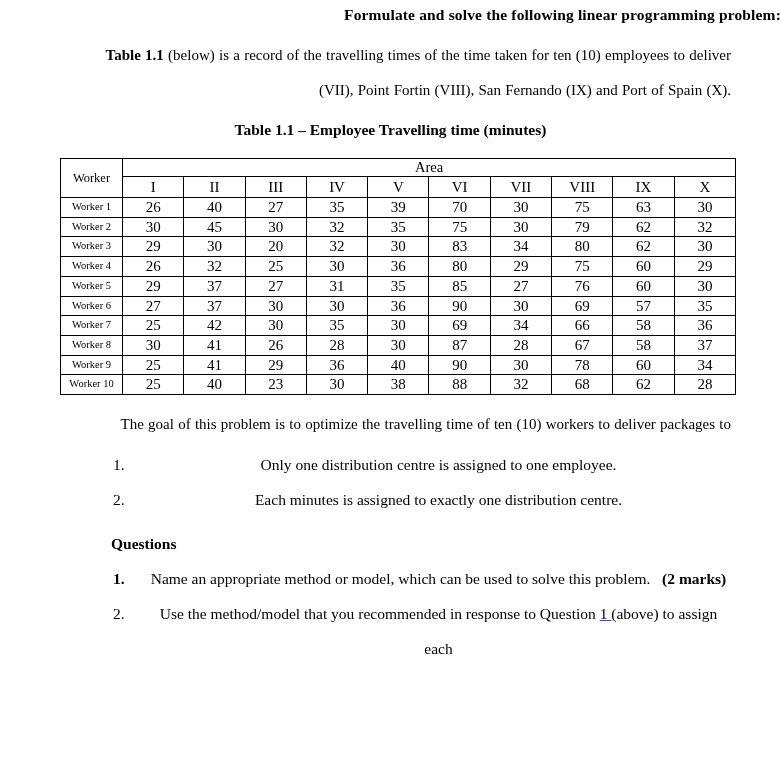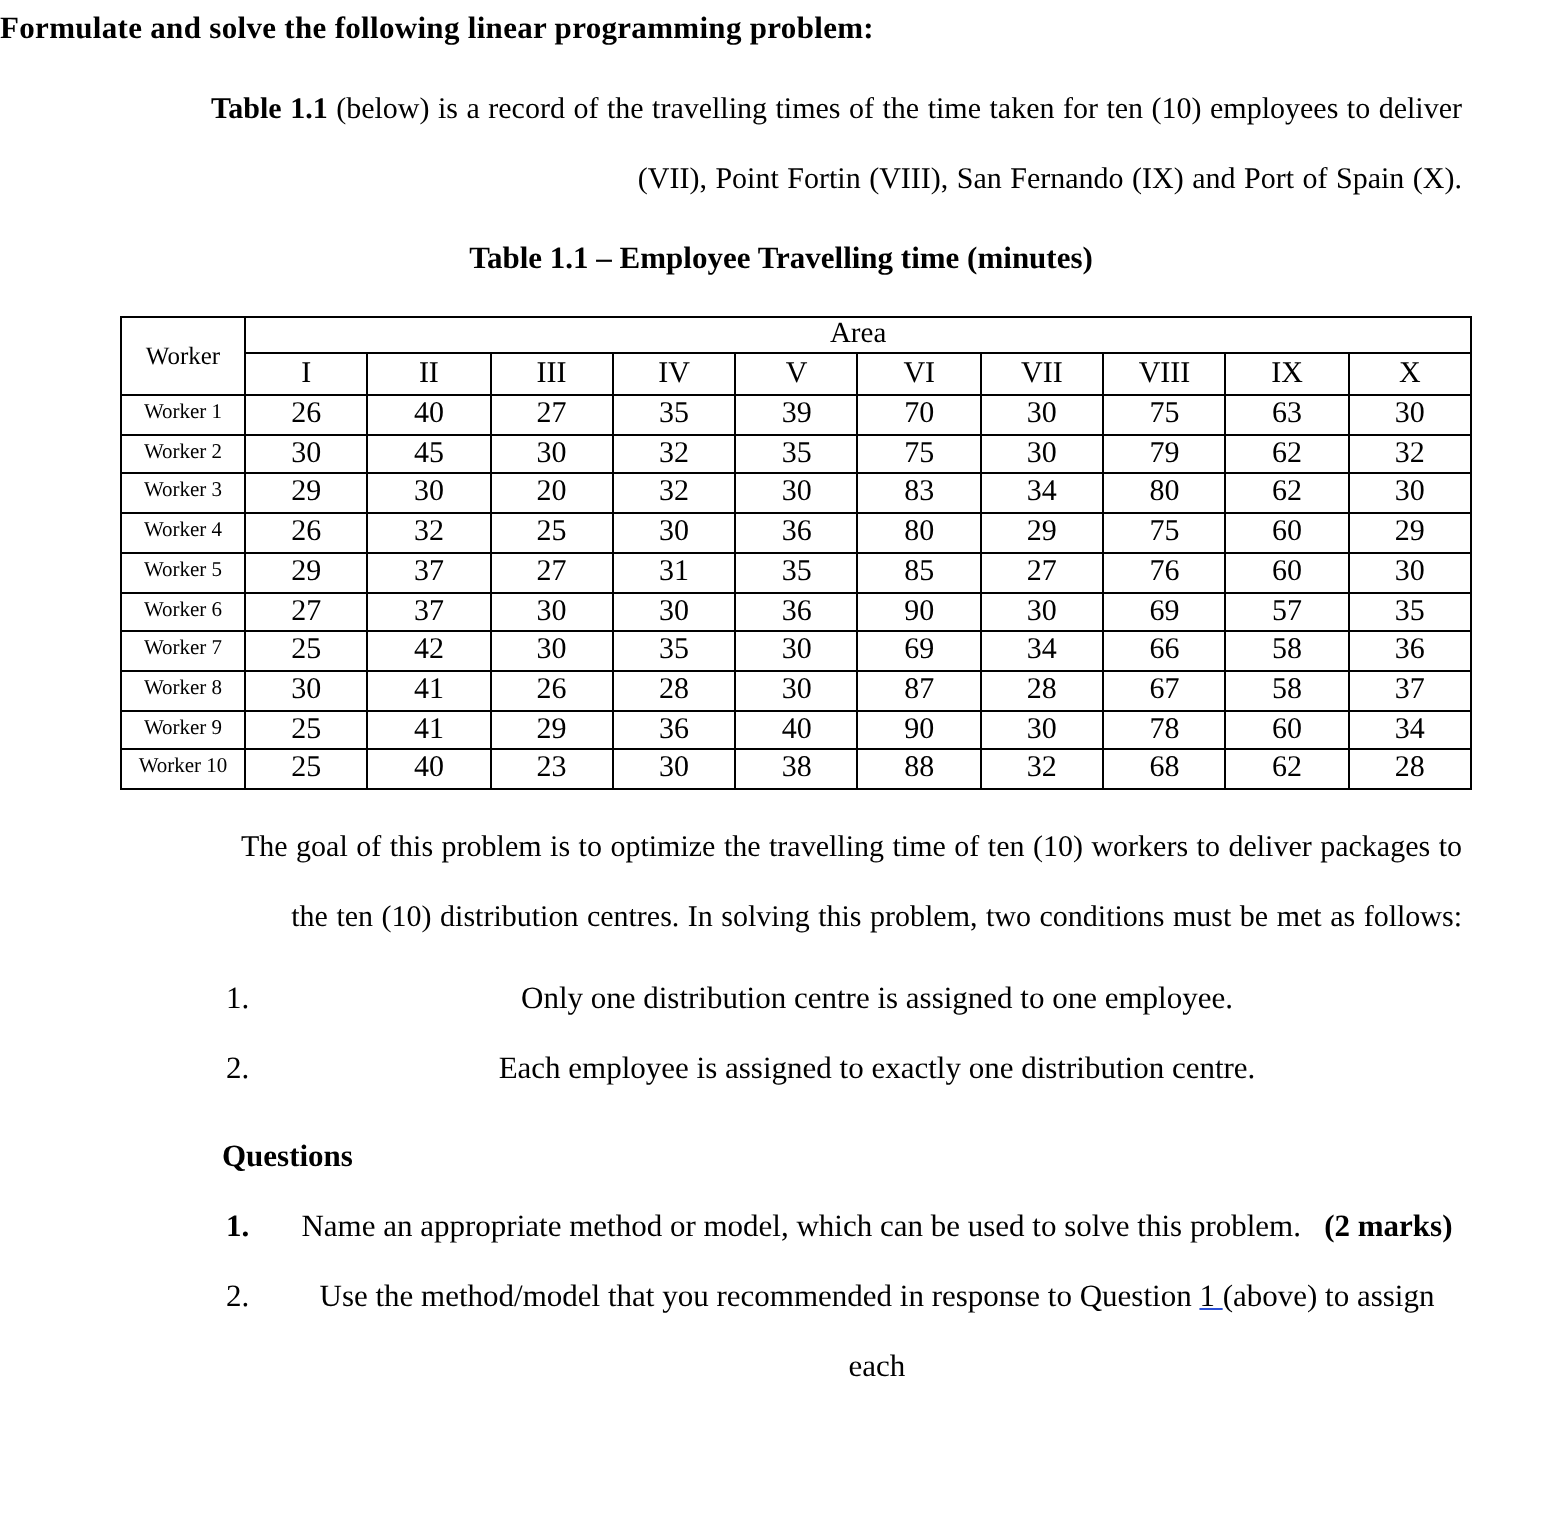--- a/index.html
+++ b/index.html
@@ -17,21 +17,21 @@
   }
   .page {
     position: relative;
     width: 781px;
     height: 761px;
     box-sizing: border-box;
   }
 
   
   .doc-title {
-    text-align: left;
+    text-align: right;
     font-weight: bold;
     font-size: 15.5px;
     margin: 0;
     padding: 6px 0 0 0;
     letter-spacing: 0.01em;
   }
 
   .body-block {
     margin: 0;
     padding: 0 50px 0 68px;
@@ -340,31 +340,30 @@
             <td class="val">68</td>
             <td class="val">62</td>
             <td class="val">28</td>
           </tr>
         </tbody>
     </table>
   </div>
 
   <div class="body-block goal-block">
     <p class="para">The goal of this problem is to optimize the travelling time of ten (10) workers to deliver packages to</p>
-    <p class="para">the ten (10) distribution centres. In solving this problem, two conditions must be met as follows:</p>
   </div>
 
   <ol class="num-list conditions cond-block">
     <li>
       <span class="marker">1.</span>
       <span class="txt">Only one distribution centre is assigned to one employee.</span>
     </li>
     <li>
       <span class="marker">2.</span>
-      <span class="txt">Each employee is assigned to exactly one distribution centre.</span>
+      <span class="txt">Each minutes is assigned to exactly one distribution centre.</span>
     </li>
   </ol>
 
   <p class="section-head q-head-block">Questions</p>
 
   <ol class="num-list questions-list">
     <li>
       <span class="marker b">1.</span>
       <span class="txt">
         <span>Name an appropriate method or model, which can be used to solve this problem.</span>&nbsp;&nbsp;

